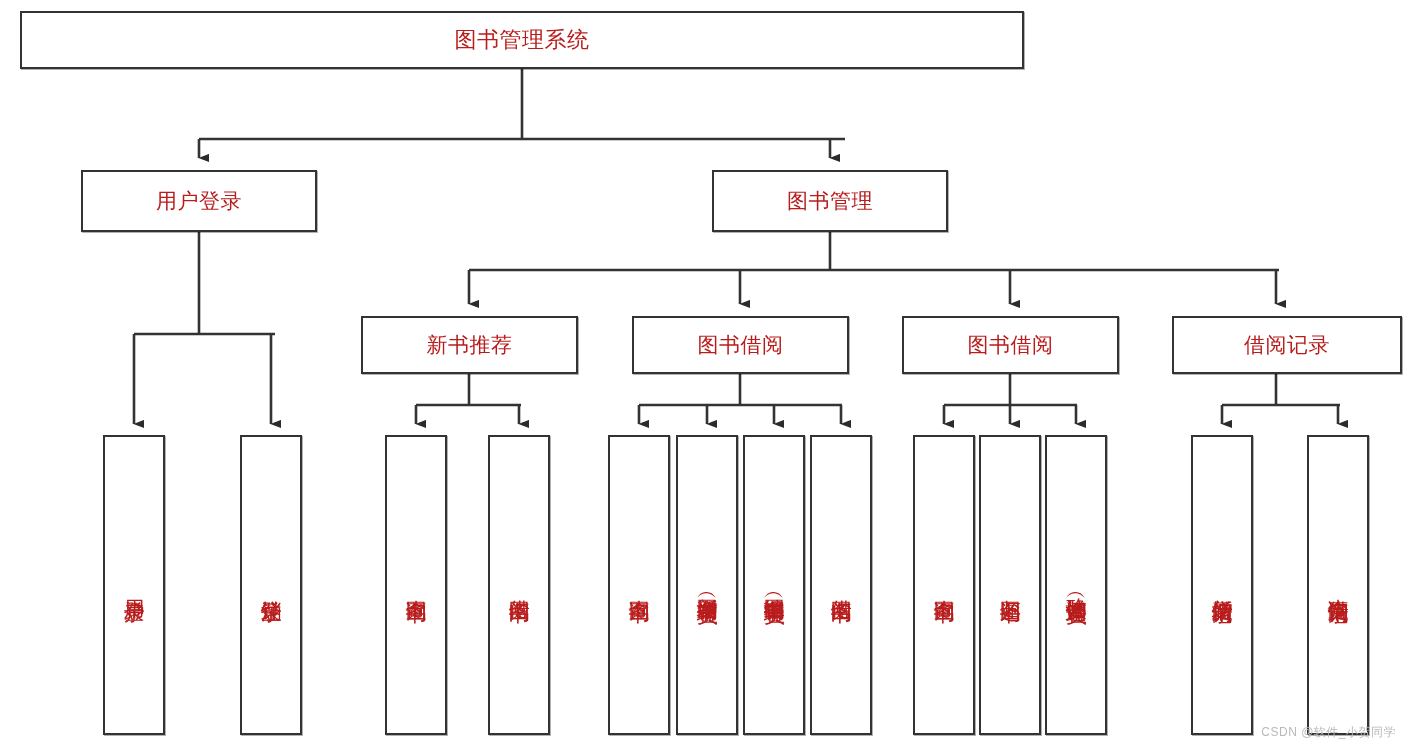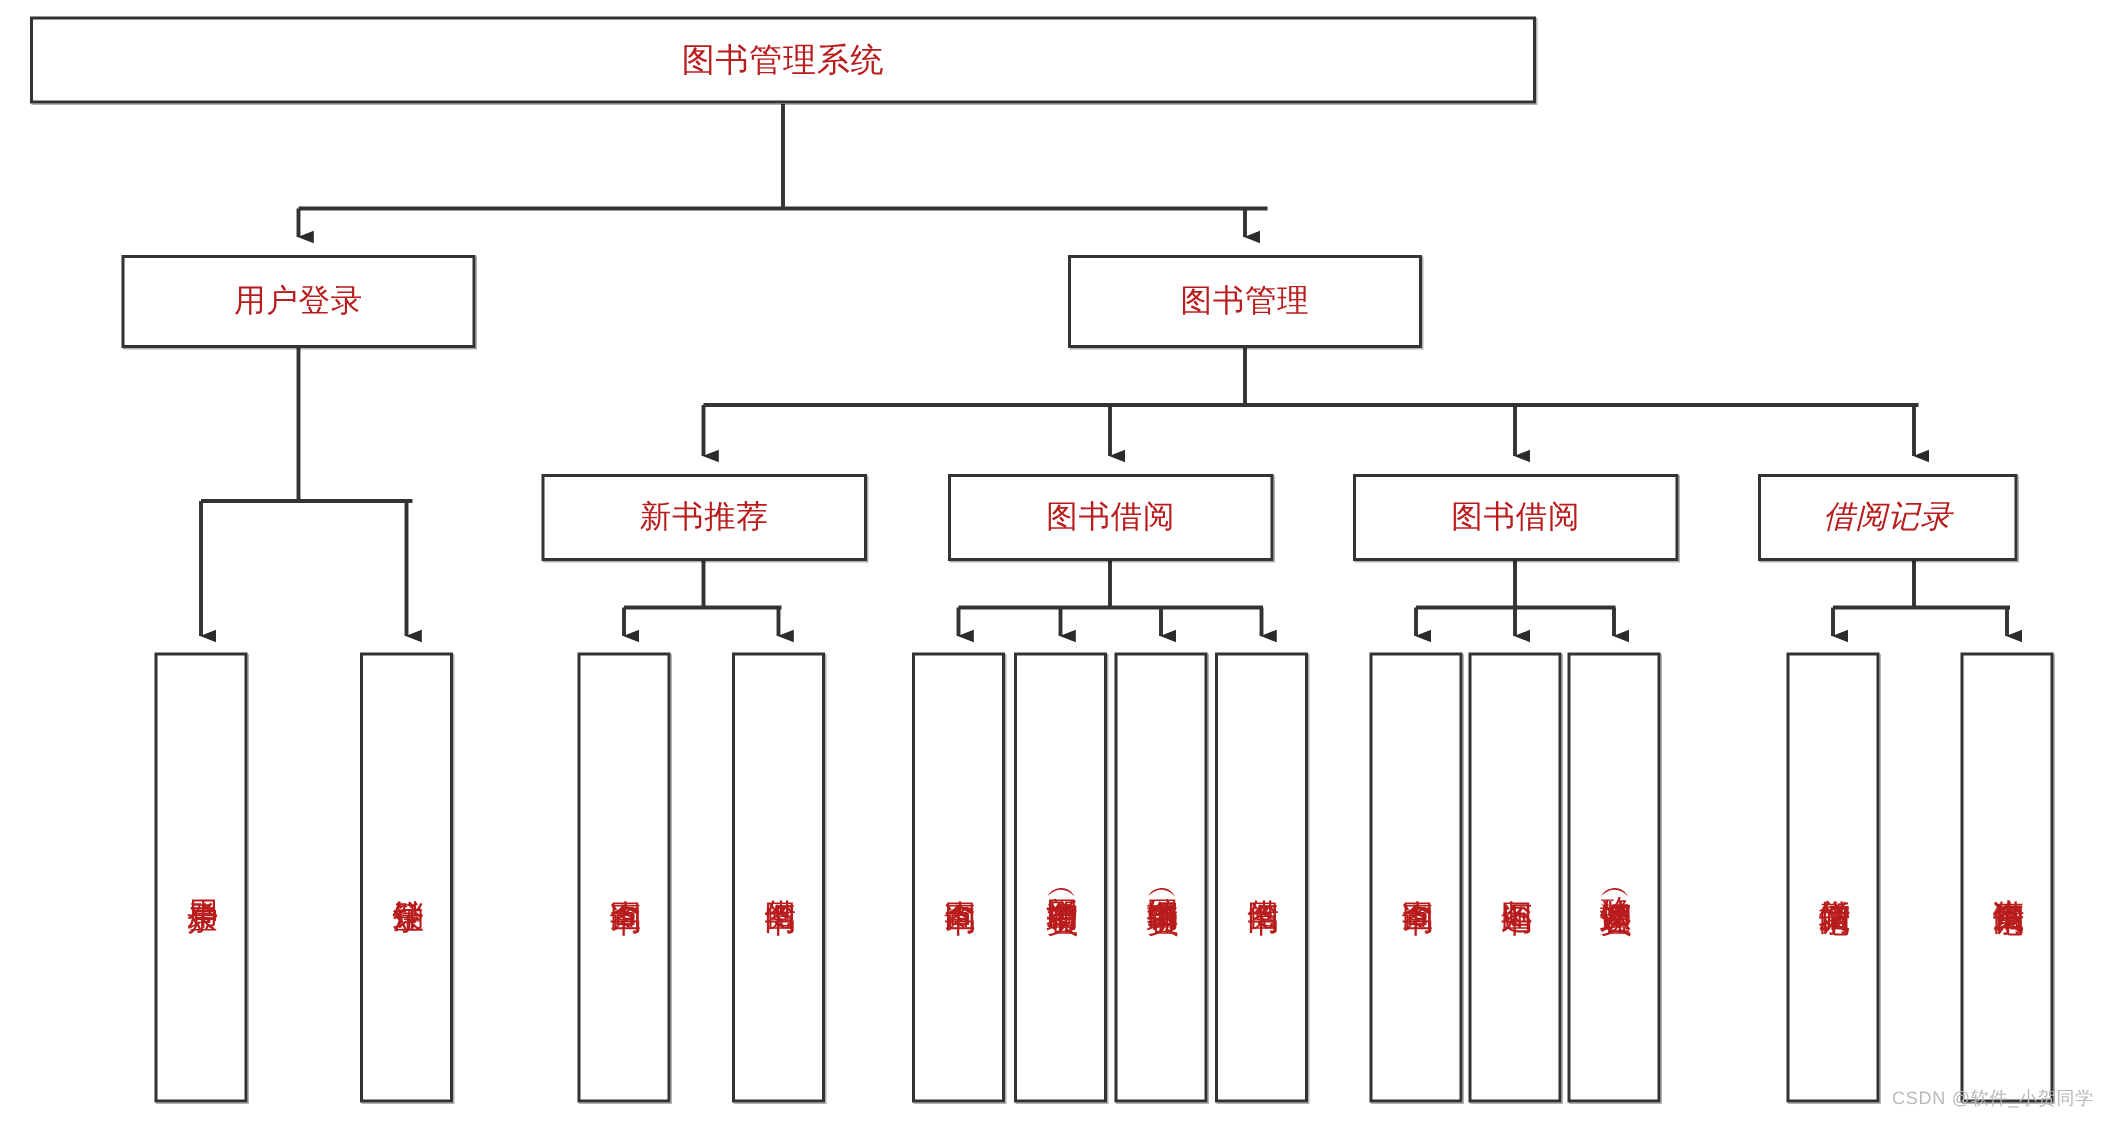--- a/index.html
+++ b/index.html
@@ -140,21 +140,21 @@
 
   <div class="node" style="left:712px; top:170px; width:236px; height:62px;">
     <span class="node-label">图书管理</span>
   </div>
   <div class="node" style="left:632px; top:316px; width:217px; height:58px;">
     <span class="node-label">图书借阅</span>
   </div>
   <div class="node" style="left:902px; top:316px; width:217px; height:58px;">
     <span class="node-label">图书借阅</span>
   </div>
-  <div class="node" style="left:1172px; top:316px; width:173px; height:58px;font-style:italic;">
+  <div class="node" style="left:1172px; top:316px; width:230px; height:58px;">
     <span class="node-label">借阅记录</span>
   </div>
 
   <div class="node vertical" style="left:103px; top:435px; width:62px; height:300px;">
     <span class="node-label">用户登录</span>
   </div>
   <div class="node vertical" style="left:240px; top:435px; width:62px; height:300px;">
     <span class="node-label">注销登录</span>
   </div>
 

